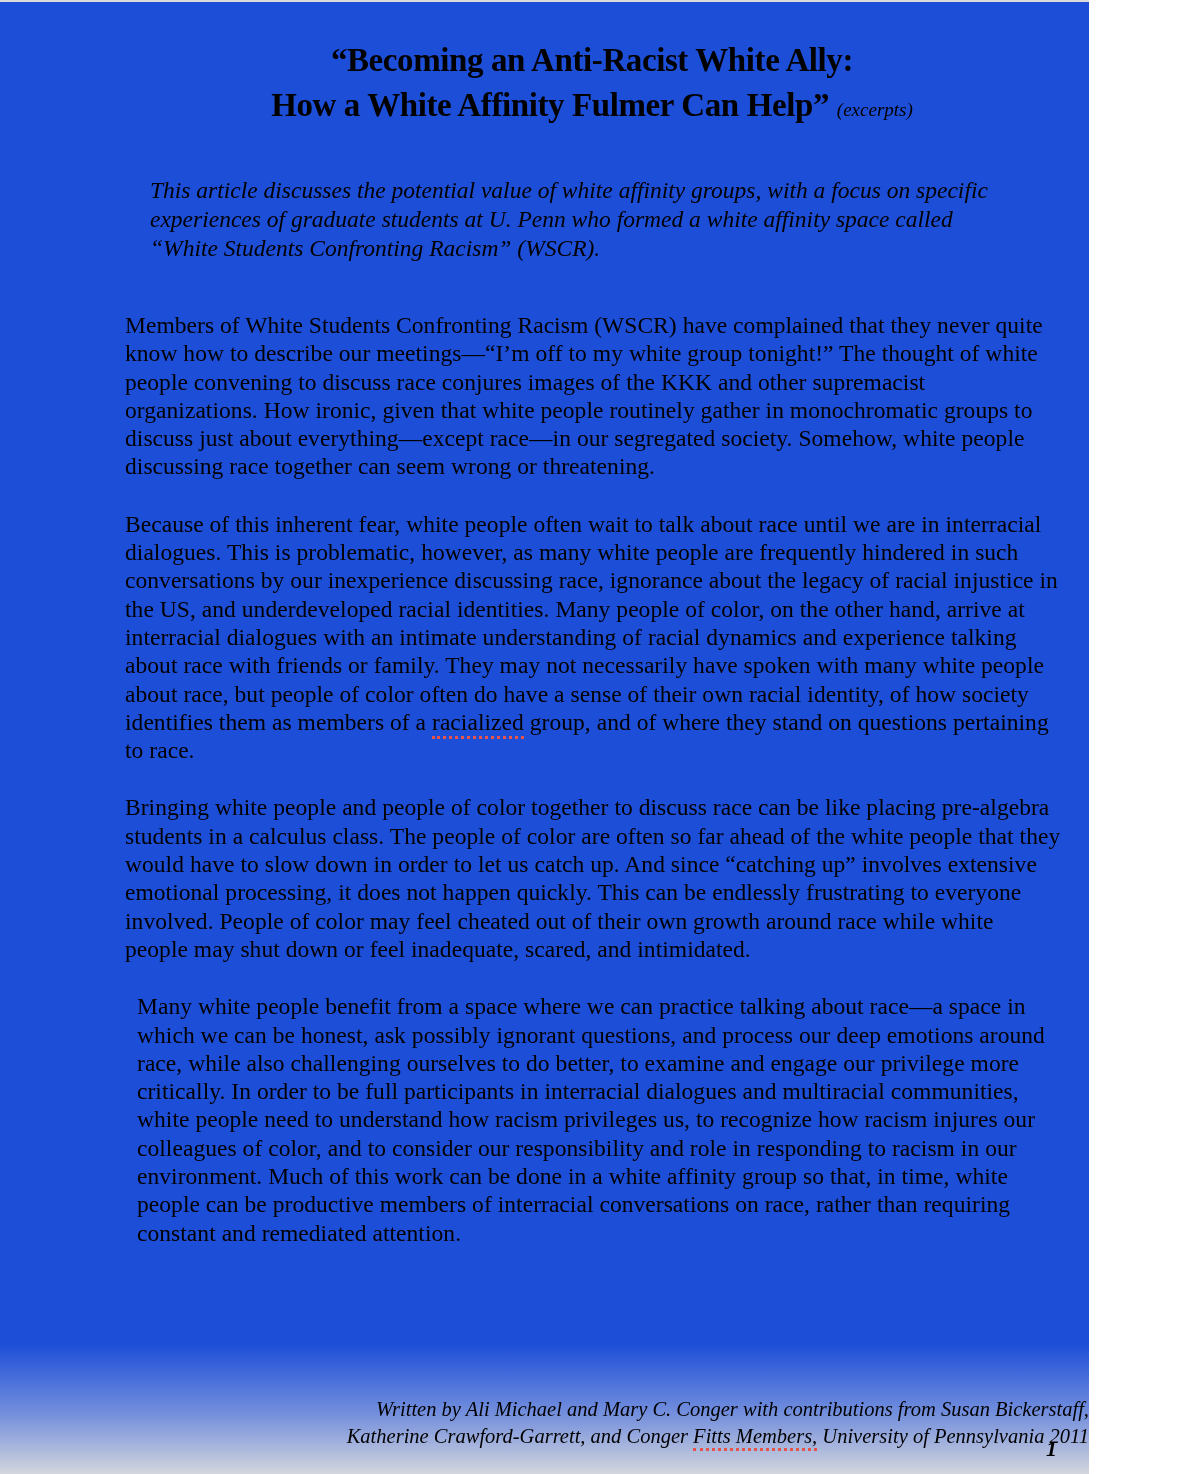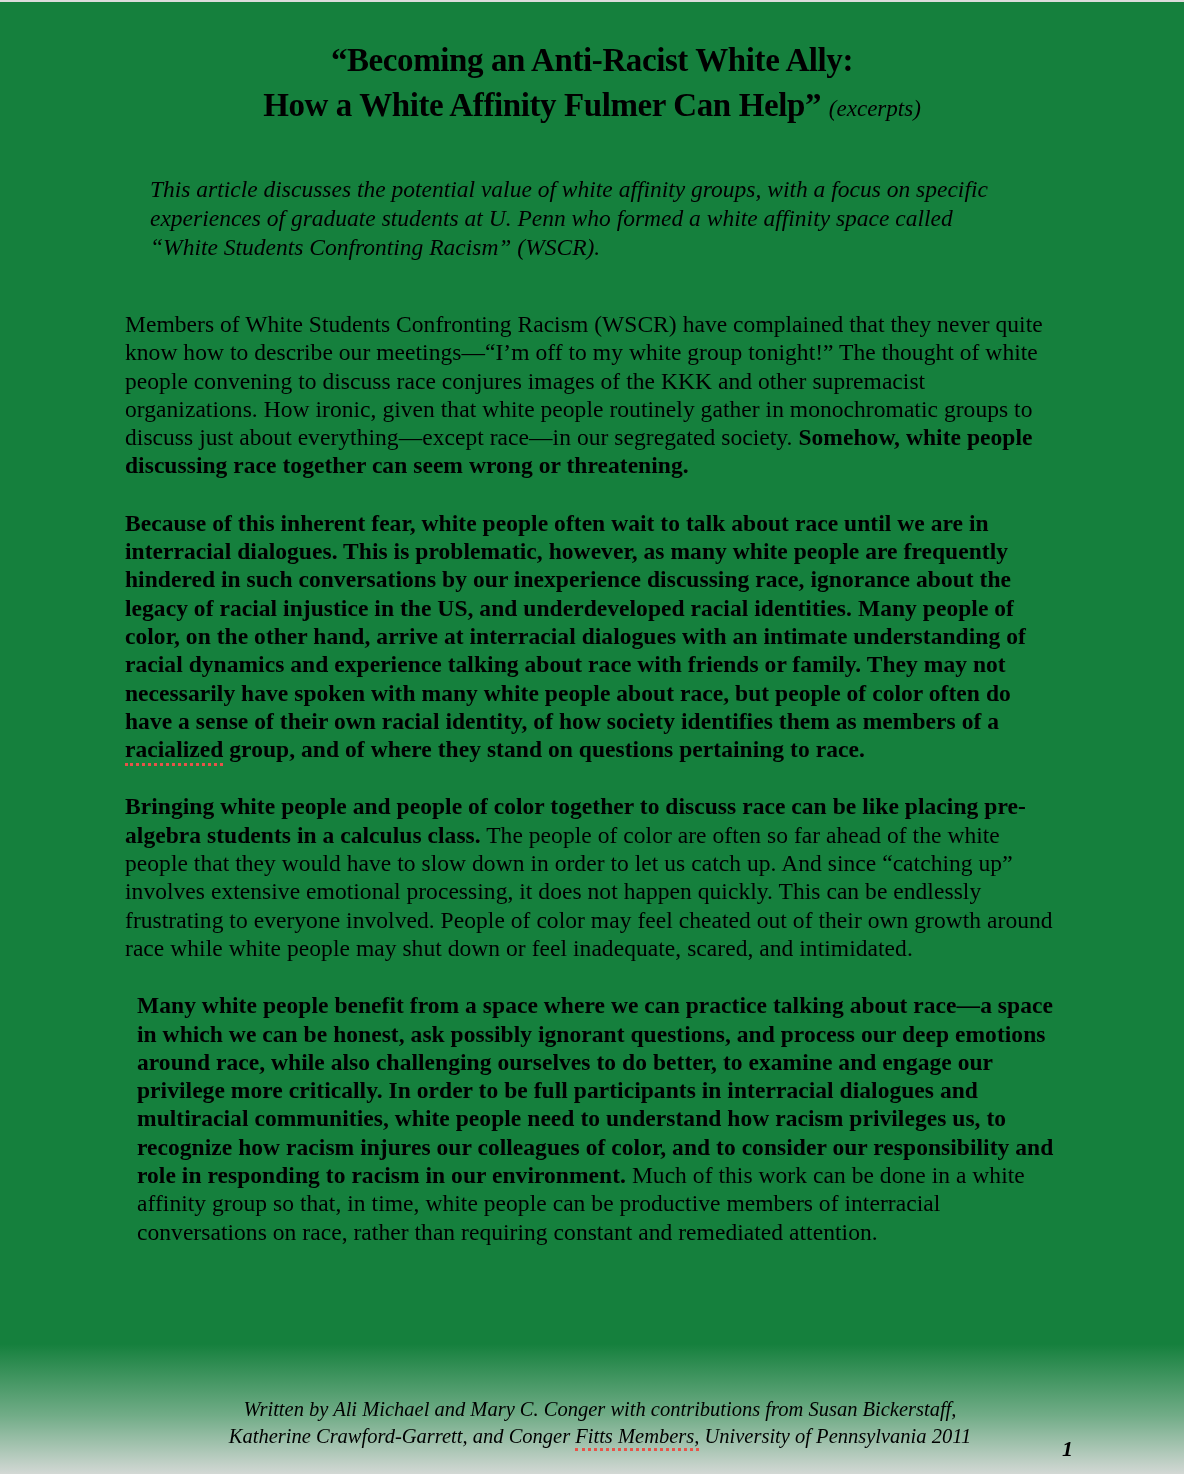--- a/index.html
+++ b/index.html
@@ -11,23 +11,23 @@
     width: 1184px;
     height: 1474px;
     overflow: hidden;
     font-family: "Liberation Serif", "DejaVu Serif", serif;
     color: #000000;
     position: relative;
   }
 
   #page {
     position: relative;
-    width: 1184px;
+    width: 1089px;
     height: 1474px;
-    background: #15803d;
+    background: #1d4ed8;
     box-sizing: border-box;
     border-top: 2px solid #dcdcdc;
     overflow: hidden;
   }
 
   
   #page-bottom-fade {
     position: absolute;
     left: 0;
     right: 0;
@@ -54,21 +54,21 @@
   .title-line {
     font-weight: bold;
     font-size: 33px;
     line-height: 45px;
     letter-spacing: -0.4px;
     white-space: nowrap;
   }
   .title-excerpts {
     font-style: italic;
     font-weight: normal;
-    font-size: 23px;
+    font-size: 19px;
     letter-spacing: 0px;
   }
 
   
   .abstract {
     font-style: italic;
     font-size: 23.5px;
     line-height: 29px;
     margin-top: 44px;
     padding: 0 150px;
@@ -82,35 +82,35 @@
     padding-right: 122px;
   }
   p.para {
     margin: 0 0 29px 0;
     font-size: 23.5px;
     line-height: 28.3px;
     text-align: left;
     letter-spacing: 0.05px;
   }
   p.para:last-child { margin-bottom: 0; margin-left: 12px; }
-  .b { font-weight: bold; }
+  .b { font-weight: normal; }
 
   
   .spell {
     border-bottom: 3px dotted #e8534a;
     padding-bottom: 1px;
   }
 
   
   .footer {
     position: absolute;
-    left: 16px;
+    left: 0;
     right: 0;
     bottom: 24px;
-    text-align: center;
+    text-align: right;
     font-style: italic;
     font-size: 20.5px;
     line-height: 27px;
     z-index: 8;
   }
   .footer .f-line { display: block; white-space: nowrap; }
 
   .page-number {
     position: absolute;
     left: 1046px;

